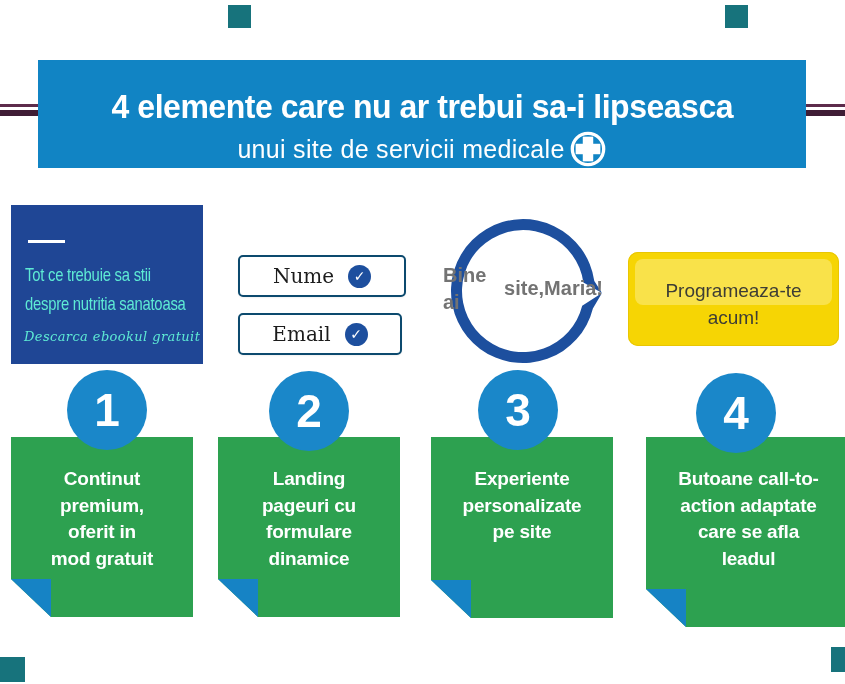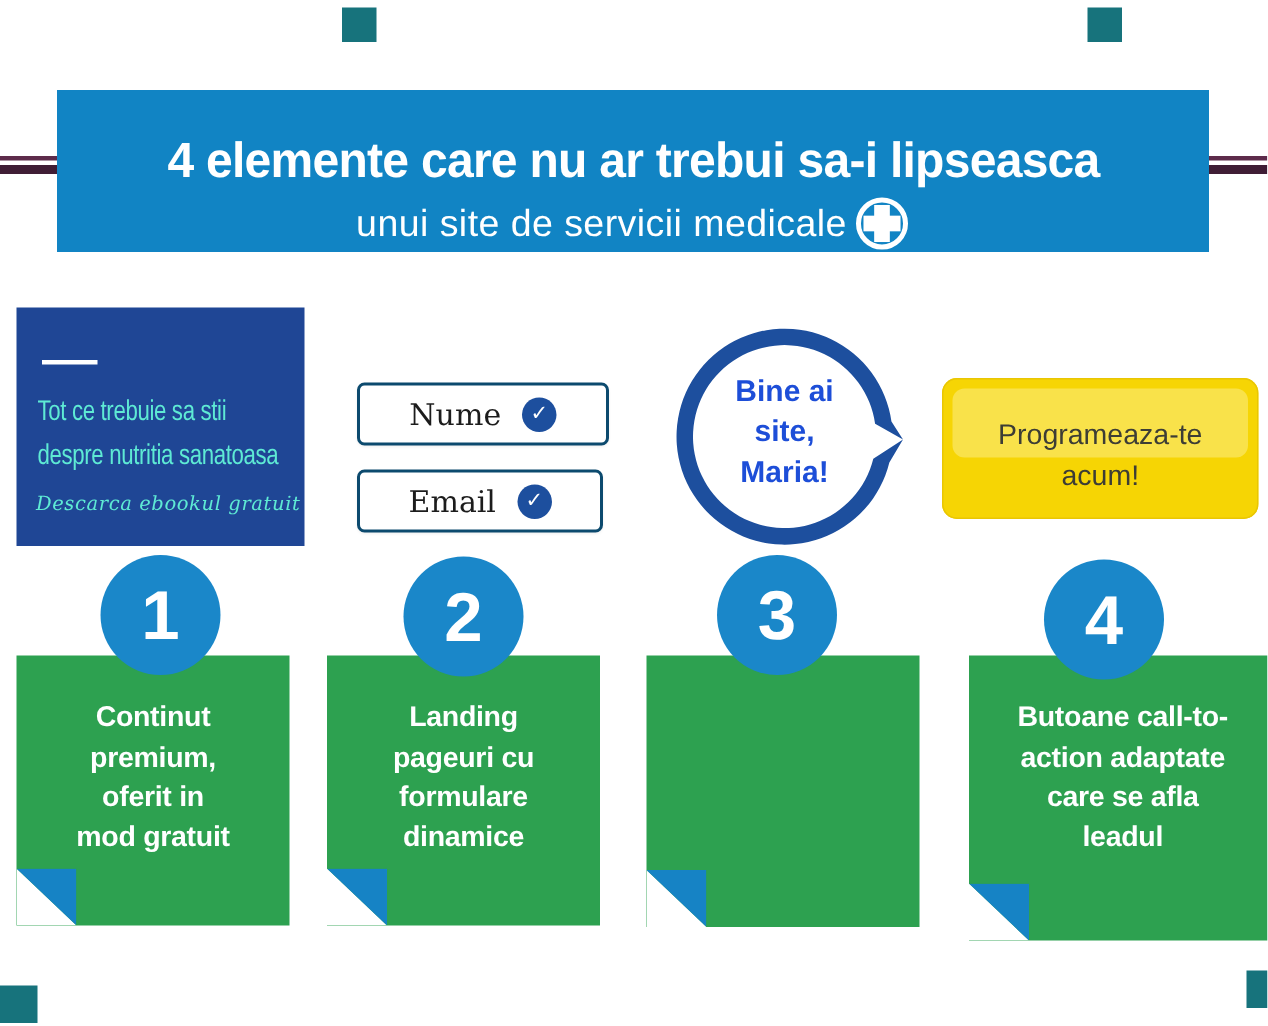--- a/index.html
+++ b/index.html
@@ -46,22 +46,22 @@
          box-shadow:0 1px 2px rgba(0,0,0,0.06);}
   .field-nume{left:238px;top:255px;width:168px;height:42px;}
   .field-email{left:238px;top:313px;width:164px;height:42px;}
   .check{width:23px;height:23px;border-radius:50%;background:#1d4f9e;color:#fff;
          display:flex;align-items:center;justify-content:center;flex:0 0 auto;}
   .check i{font-style:normal;font-size:14px;font-weight:bold;font-family:"DejaVu Sans",sans-serif;line-height:1;}
 
   
   .bubble-svg{position:absolute;left:443px;top:211px;width:160px;height:160px;}
   .bubble-text{position:absolute;left:443px;top:211px;width:160px;height:155px;
-               display:flex;flex-direction:column;align-items:center;justify-content:center;
-               color:#1d4ed8;font-size:20px;font-weight:bold;line-height:27px;text-align:left;}
+               display:flex;flex-direction:row;align-items:center;justify-content:center;
+               color:#737373;font-size:20px;font-weight:bold;line-height:27px;text-align:left;}
 
   
   .cta{position:absolute;left:628px;top:252px;width:211px;height:94px;background:#f6d504;
        border-radius:10px;box-shadow:0 0 0 1px #e9c603 inset;}
   .cta-hl{position:absolute;left:7px;top:7px;width:197px;height:46px;background:#f9e24a;border-radius:8px;}
   .cta-text{position:absolute;left:0;top:0;width:100%;height:100%;display:flex;flex-direction:column;
             align-items:center;justify-content:center;padding-top:10px;box-sizing:border-box;
             color:#3d3d35;font-size:19px;line-height:27px;}
 
   
@@ -165,20 +165,25 @@
     <div class="gtext">
         <div>Landing</div>
         <div>pageuri cu</div>
         <div>formulare</div>
         <div>dinamice</div>
       </div>
     <div class="fold-white"></div>
     <div class="fold-blue"></div>
   </div>
   <div class="gcard g3">
+    <div class="gtext">
+        <div>Experiente</div>
+        <div>personalizate</div>
+        <div>pe site</div>
+      </div>
     <div class="fold-white"></div>
     <div class="fold-blue"></div>
   </div>
   <div class="gcard g4">
     <div class="gtext">
         <div>Butoane call-to-</div>
         <div>action adaptate</div>
         <div>care se afla</div>
         <div>leadul</div>
       </div>

